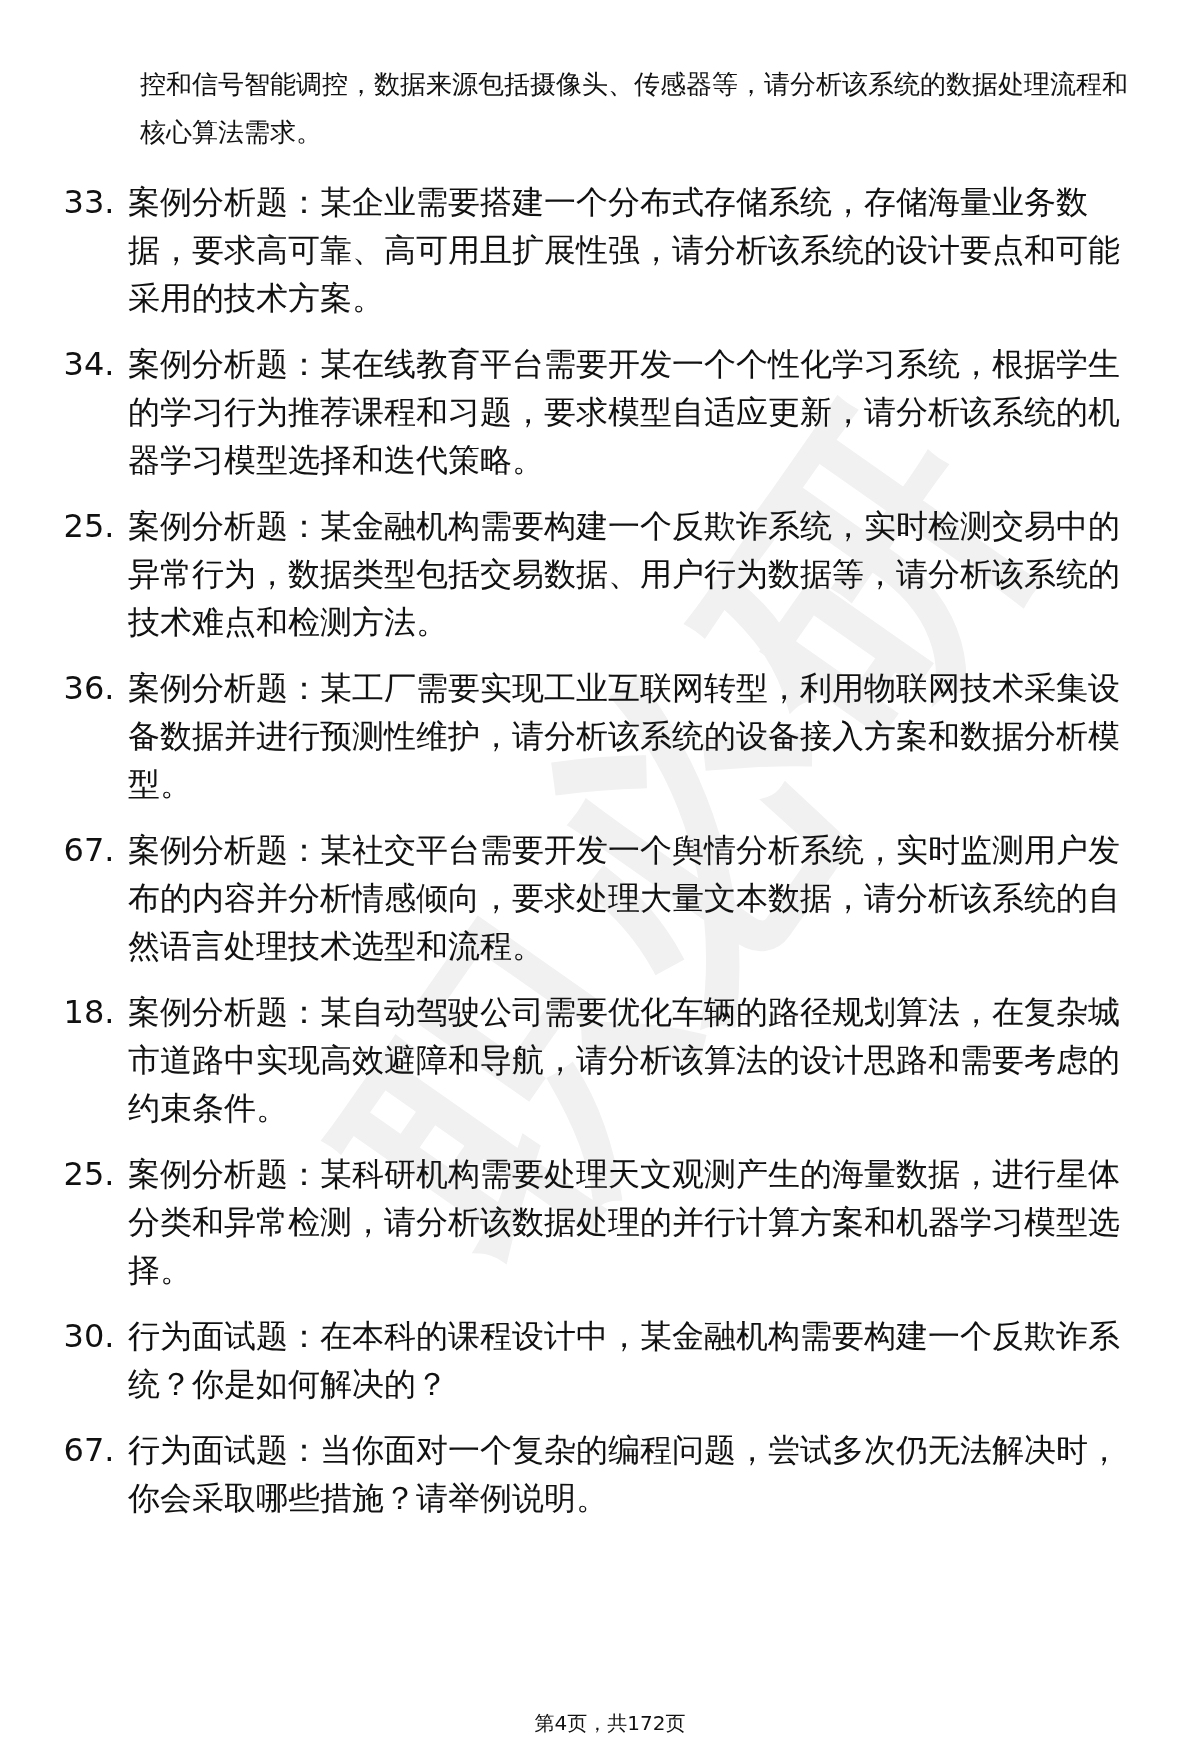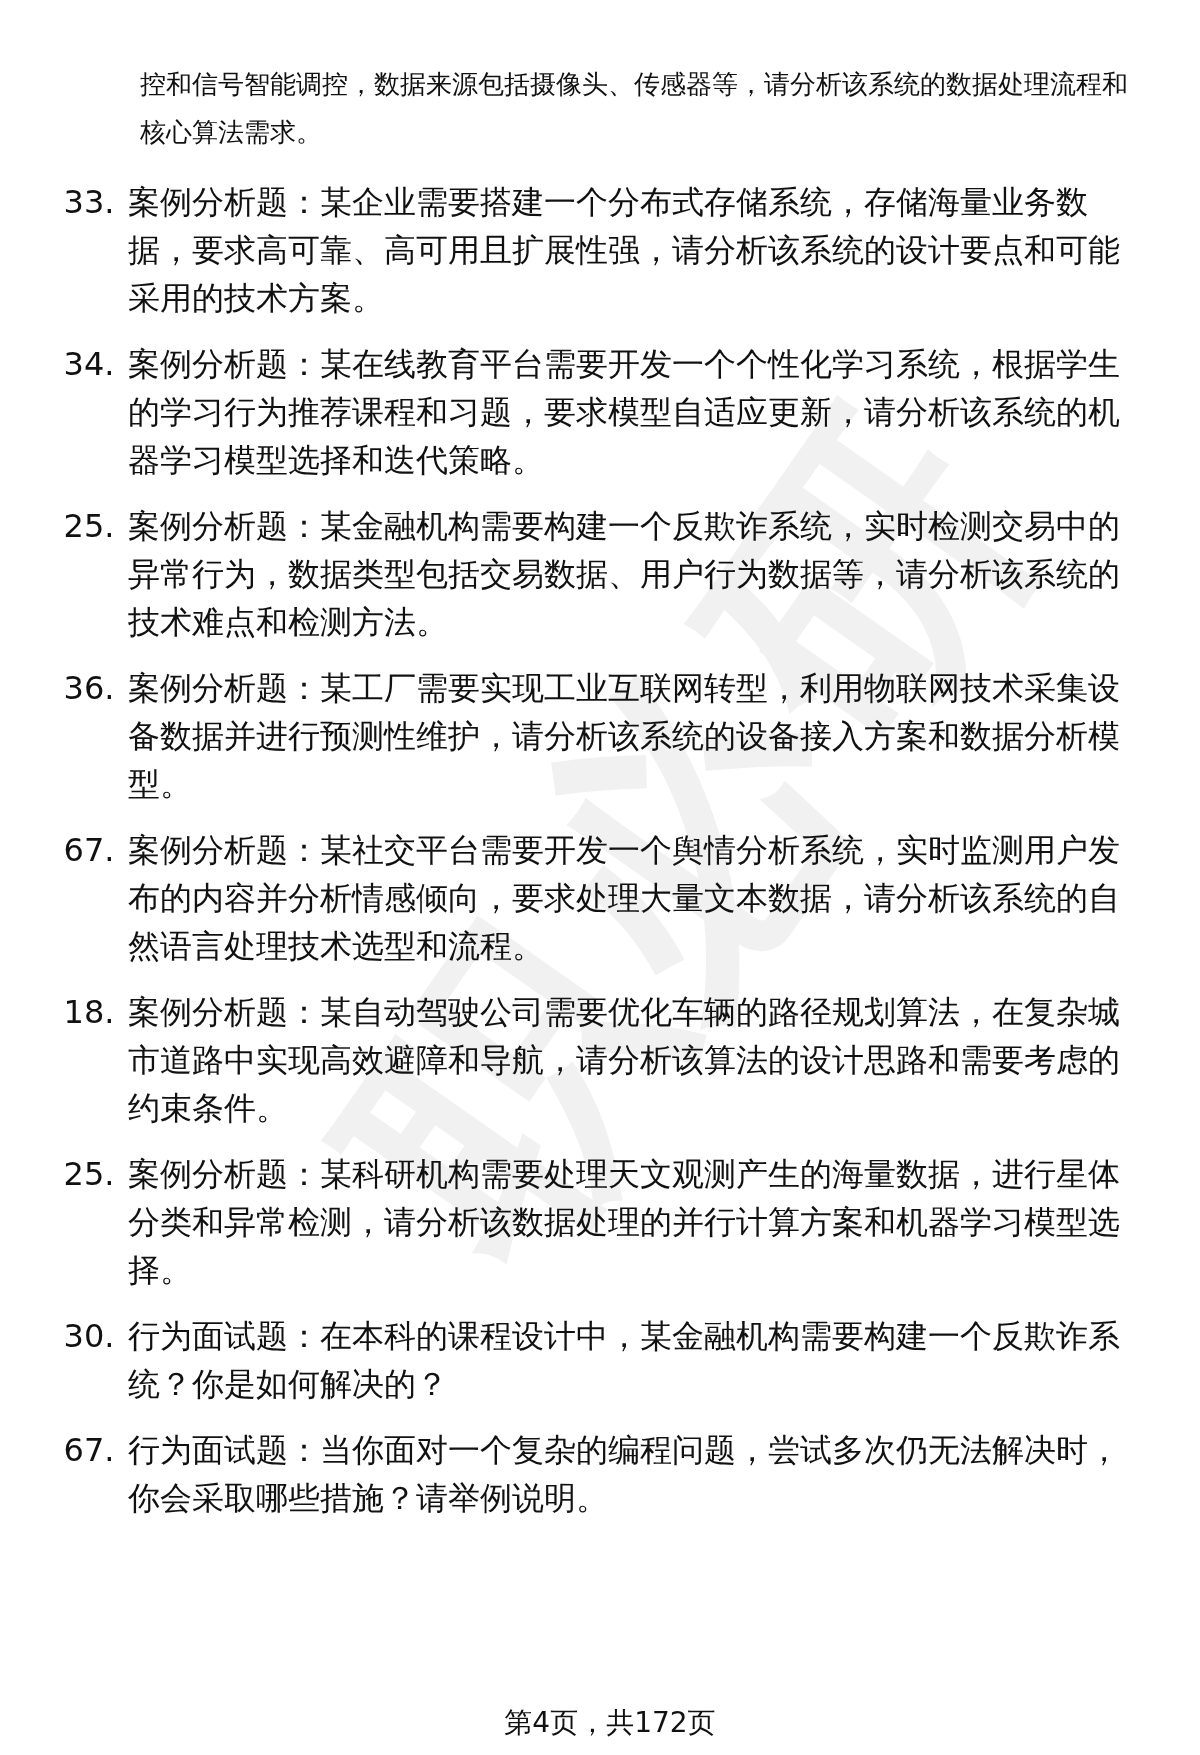--- a/index.html
+++ b/index.html
@@ -23,21 +23,21 @@
     font-size: 26px; line-height: 48px;
   }
   .q {
     position: absolute; left: 0; width: 1200px;
     font-size: 32px; line-height: 48px;
   }
   .q .num { position: absolute; left: 54px; top: 0; width: 70px; text-align: center; }
   .q .text { position: absolute; left: 128px; top: 0; width: 1010px; }
   .footer {
     position: absolute; top: 1705px; left: 0; width: 1200px; text-align: center;
-    font-size: 28px; line-height: 36px; padding-left: 20px; box-sizing: border-box;
+    font-size: 20px; line-height: 36px; padding-left: 20px; box-sizing: border-box;
   }
 </style>
 </head>
 <body>
 
 <div class="watermark">
   <span>职必研</span>
 </div>
 
 <div class="content">

